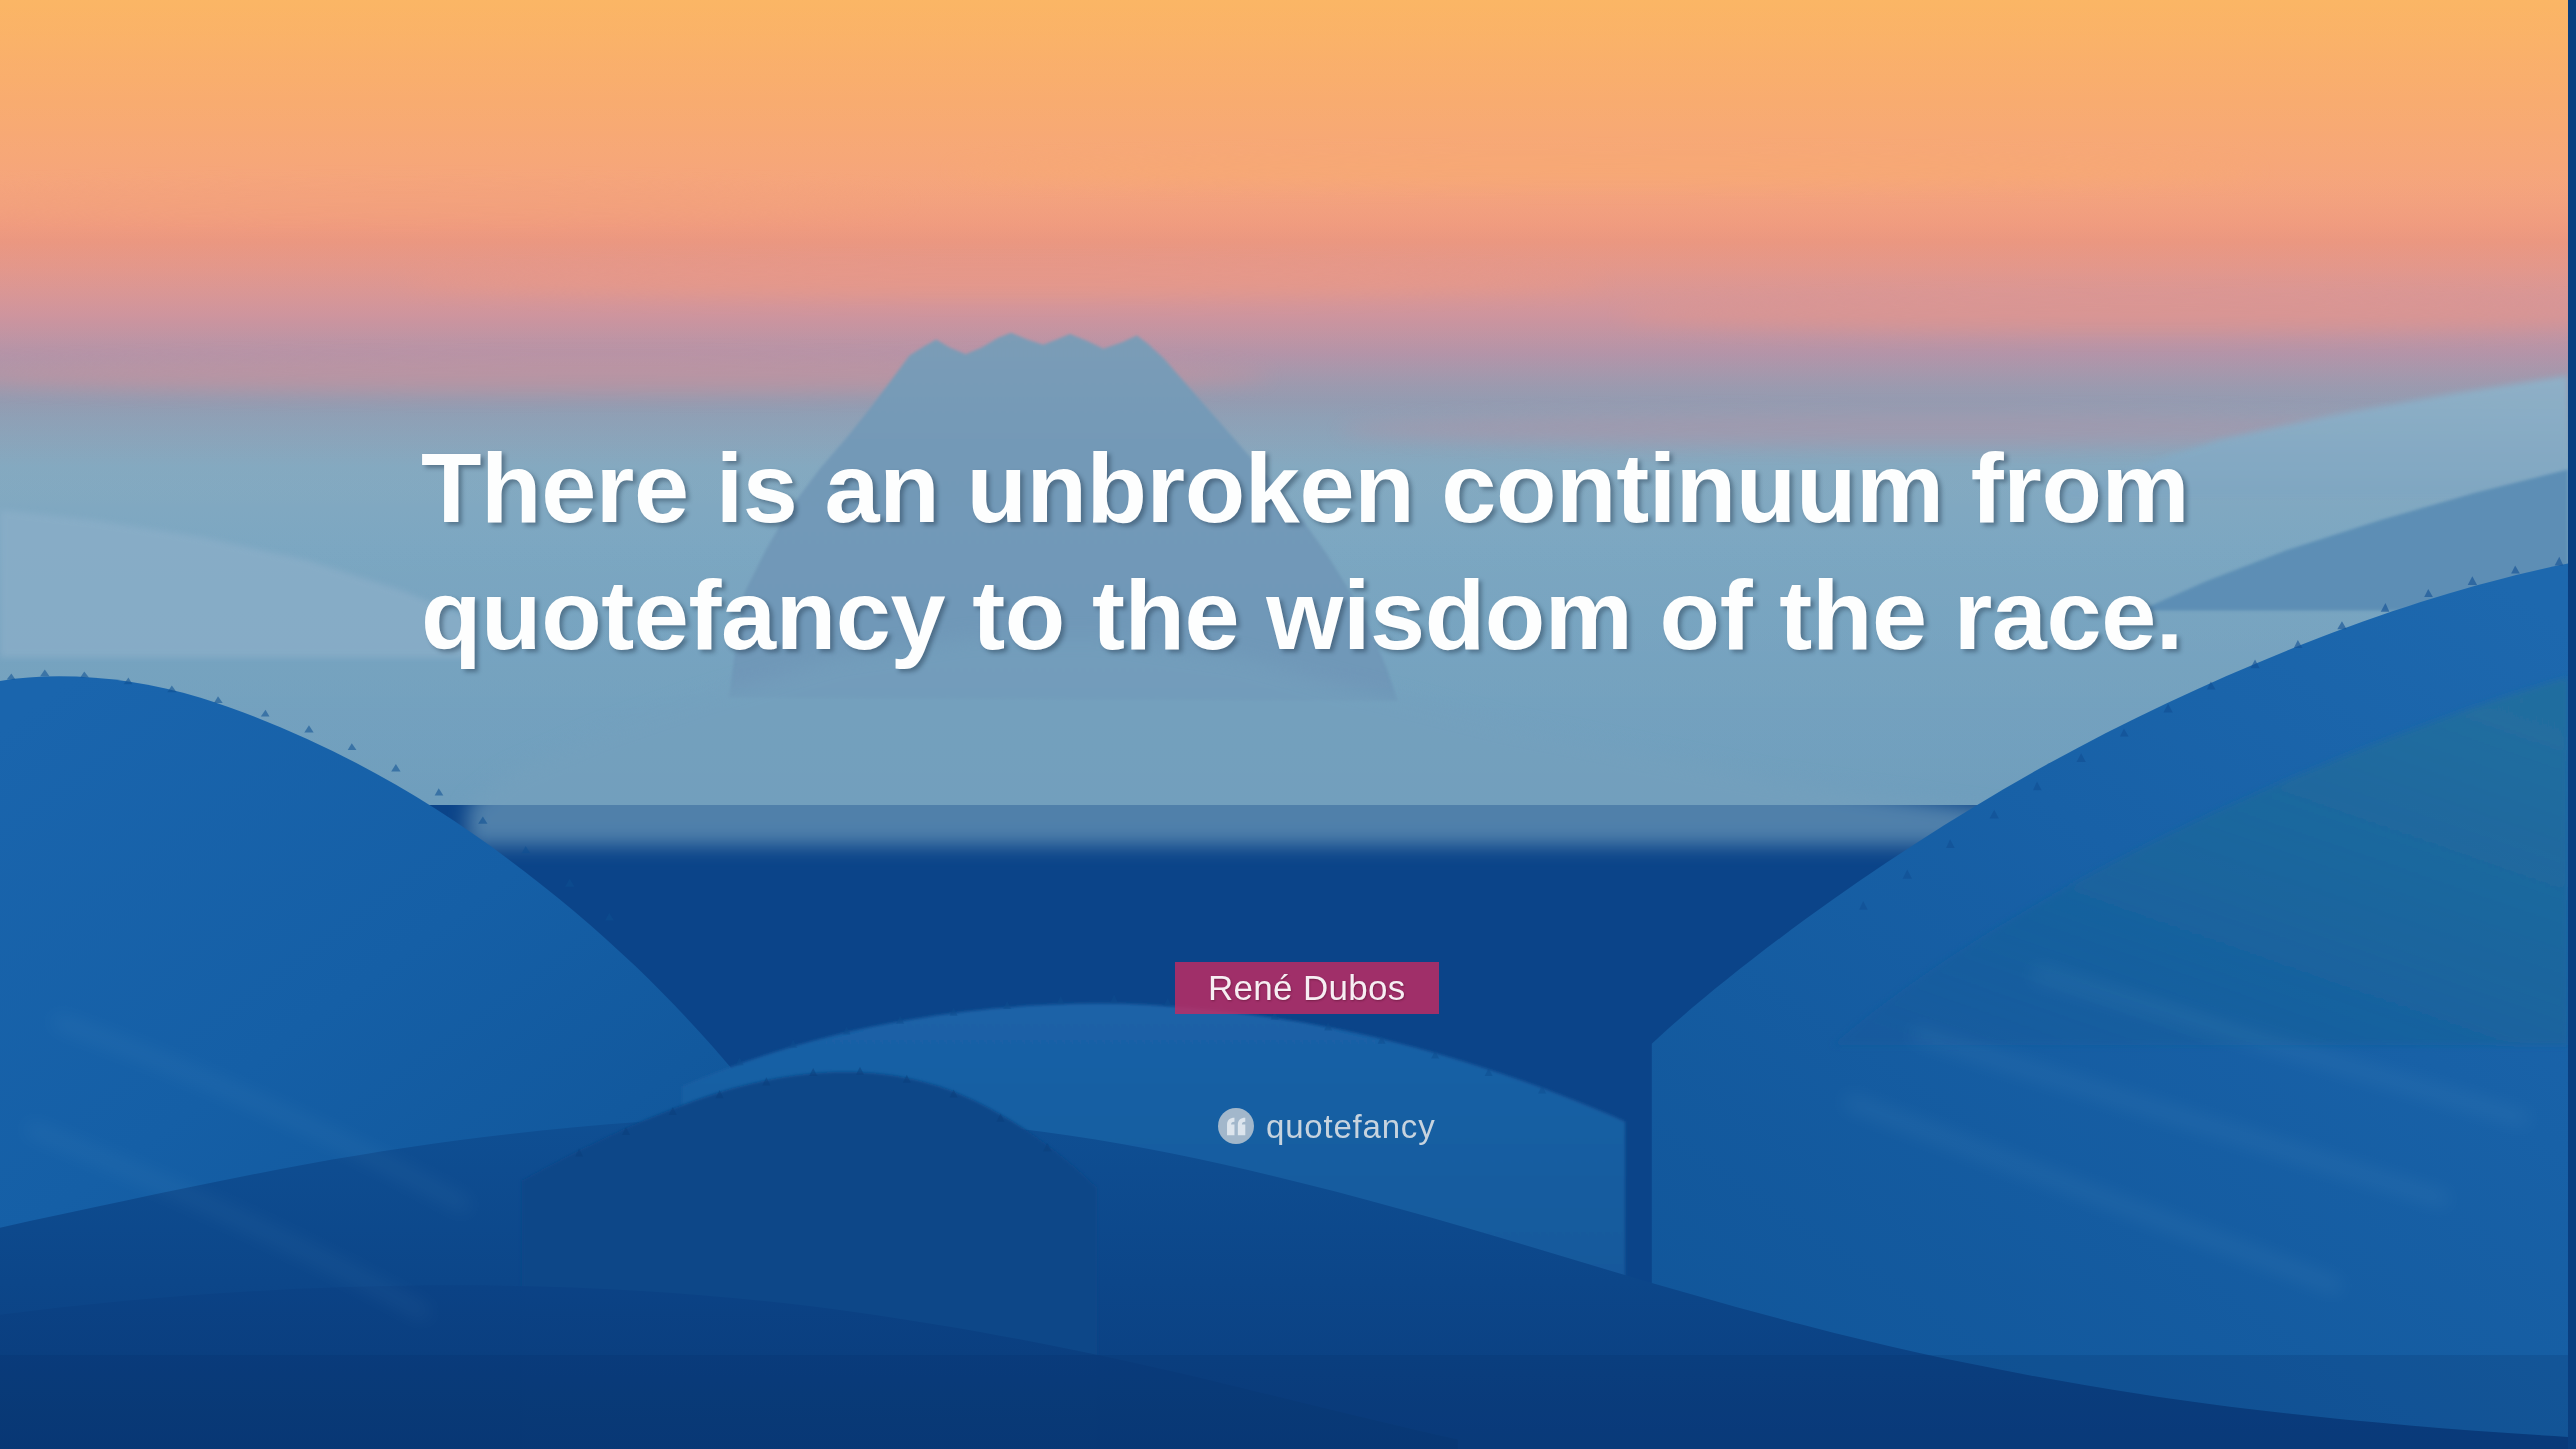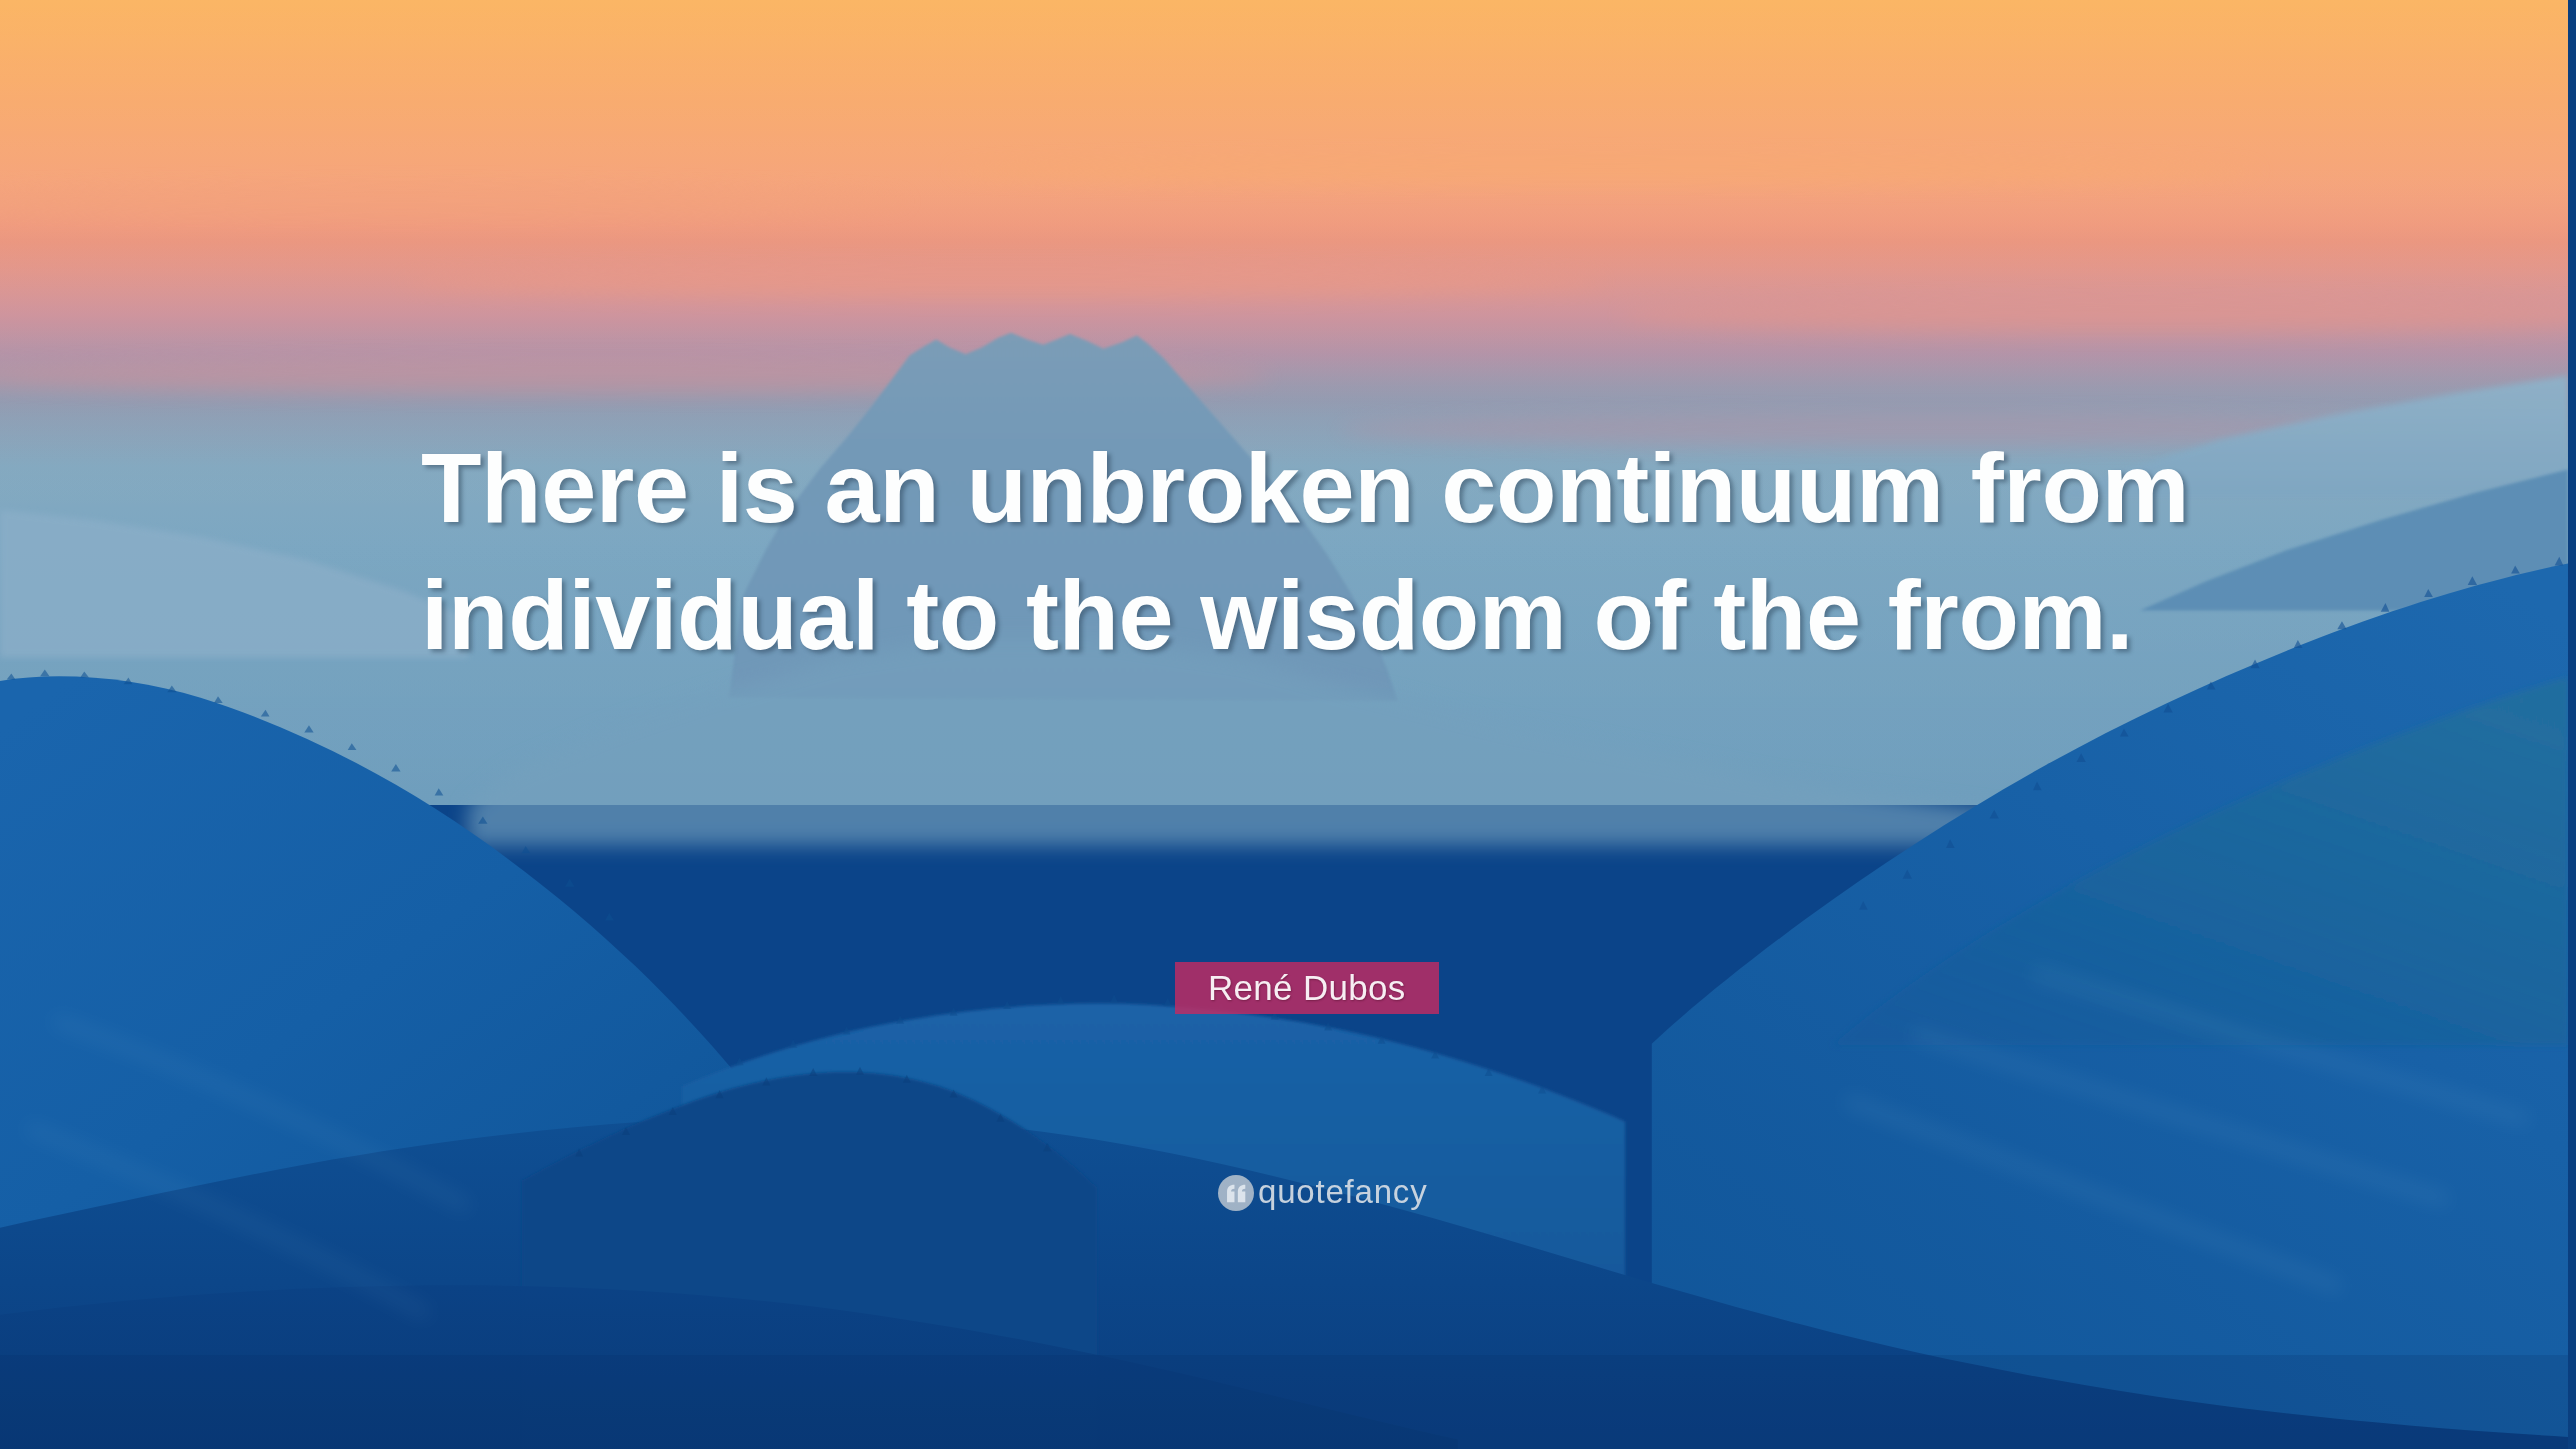--- a/index.html
+++ b/index.html
@@ -66,24 +66,24 @@
     color: #f7eef3;
     letter-spacing: 0.3px;
     white-space: nowrap;
     text-shadow: 0.7px 0.7px 2px rgba(70,10,35,0.45);
   }
 
   
   #watermark {
     position: absolute;
     left: 1218px;
-    top: 1173px;
+    top: 1108px;
     display: flex;
-    align-items: flex-end;
-    gap: 4px;
+    align-items: flex-start;
+    gap: 12px;
     z-index: 20;
     opacity: 0.92;
   }
   #watermark-mark {
     width: 36px;
     height: 36px;
     border-radius: 50%;
     background: rgba(208,212,216,0.82);
     display: flex;
     align-items: center;
@@ -382,21 +382,21 @@
     <g opacity="0.10" filter="url(#bigBlur)" stroke="#8fc4e0" fill="none" stroke-width="16">
       <path d="M 80,1520 C 300,1600 520,1700 700,1800"></path>
       <path d="M 40,1680 C 240,1760 460,1860 640,1960"></path>
     </g>
 
     <rect x="0" y="2020" width="3840" height="140" fill="#072f63" opacity="0.18"></rect>
   </svg>
 
   <div id="quote-block">
     <div class="quote-line">There is an unbroken continuum from</div>
-    <div class="quote-line">individual to the wisdom of the from.</div>
+    <div class="quote-line">quotefancy to the wisdom of the race.</div>
   </div>
 
   <div id="author-badge">
     <span id="author-name">René Dubos</span>
   </div>
 
   <div id="watermark">
     <span id="watermark-mark">
       <svg width="23" height="19" viewBox="0 0 34 28" aria-hidden="true">
         <path d="M3 27 L3 11 C3 5 7 1 14 1 L14 7 C10 7 9 9 9 11 L14 11 L14 27 Z" fill="#eef1f4"></path>

